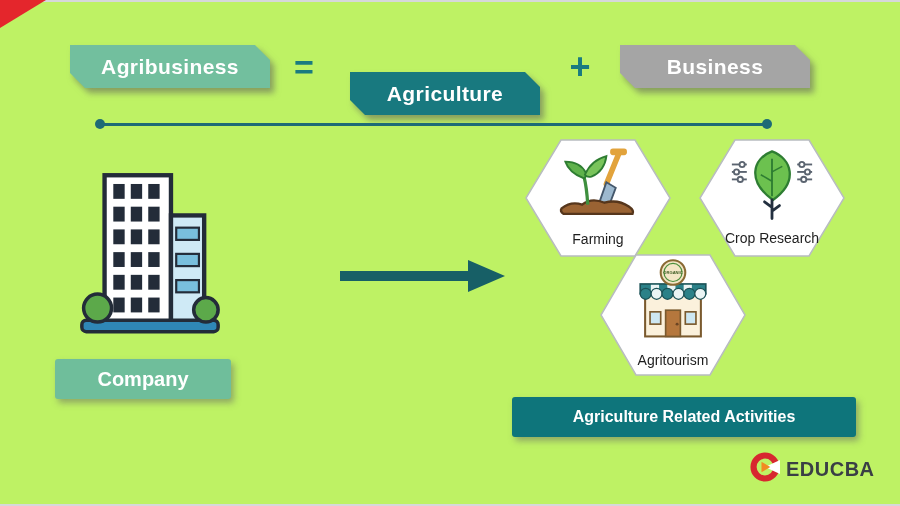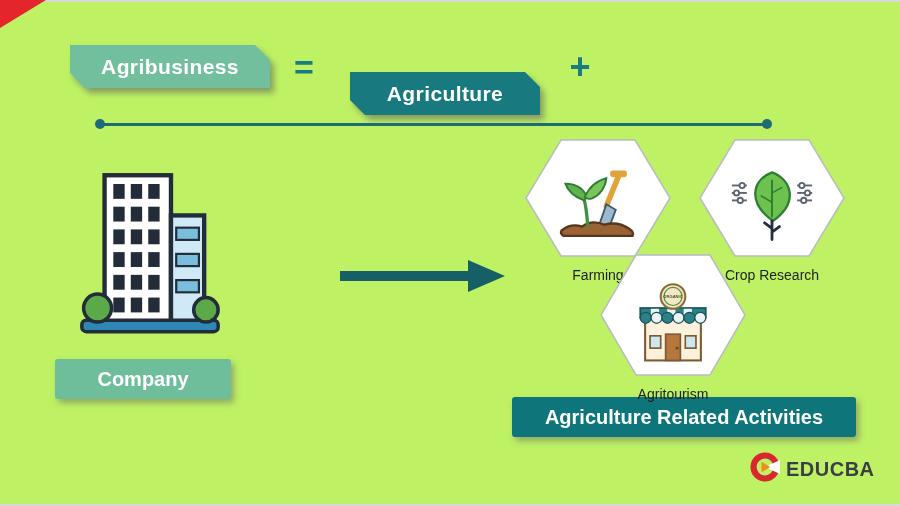--- a/index.html
+++ b/index.html
@@ -24,34 +24,34 @@
   .hline{position:absolute;left:100px;top:123px;width:667px;height:3px;background:#1D6B76;}
   .dot{position:absolute;width:10px;height:10px;border-radius:50%;background:#1D6B76;top:119px;}
   .dot-left{left:95px;}
   .dot-right{left:762px;}
 
   
   .building{position:absolute;left:80px;top:170px;}
   .pill{position:absolute;display:flex;align-items:center;justify-content:center;color:#fff;
         font-weight:bold;border-radius:3px;box-shadow:3px 4px 6px rgba(100,100,100,.5);}
   .pill-green{left:55px;top:359px;width:176px;height:40px;background:#6FBE9B;font-size:20px;}
-  .pill-teal{left:512px;top:397px;width:344px;height:40px;background:#0E757B;font-size:20px;}
+  .pill-teal{left:512px;top:397px;width:344px;height:40px;background:#0E757B;font-size:16px;}
 
   
   .that-runs{position:absolute;left:336px;top:240px;width:170px;text-align:center;
              font-size:19px;color:#141414;}
   .arrow{position:absolute;left:340px;top:258px;}
 
   
   .hex{position:absolute;width:146px;}
   .hex-up{height:118px;}
   .hex-low{height:122px;}
   .hex svg.hex-bg{position:absolute;left:0;top:0;}
   .hex-content{position:relative;height:100%;display:flex;flex-direction:column;
-               align-items:center;justify-content:space-between;padding-bottom:3px;box-sizing:border-box;margin-top:29px;}
+               align-items:center;justify-content:center;padding-bottom:3px;box-sizing:border-box;}
   .hex-label{font-size:14px;color:#1e1e1e;margin-top:3px;white-space:nowrap;}
   .hex-farming{left:525px;top:139px;}
   .hex-crop{left:699px;top:139px;}
   .hex-agri{left:600px;top:254px;z-index:2;}
 
   
   .brand{position:absolute;left:750px;top:452px;display:flex;align-items:center;gap:6px;}
   .brand-text{font-size:20px;font-weight:bold;color:#3A3F45;letter-spacing:.5px;}
 </style>
 </head>
@@ -63,20 +63,23 @@
   <div class="corner"></div>
 
   <div class="chamfer-wrap" style="left:70px;top:45px;width:200px;height:43px;">
     <div class="chamfer box-green">Agribusiness</div>
   </div>
   <div class="op" style="left:288px;top:46px;width:32px;font-size:34px;line-height:43px;">=</div>
   <div class="chamfer-wrap" style="left:350px;top:45px;width:190px;height:43px;margin-top:27px;">
     <div class="chamfer box-teal">Agriculture</div>
   </div>
   <div class="op" style="left:562px;top:44px;width:36px;font-size:36px;line-height:45px;">+</div>
+  <div class="chamfer-wrap" style="left:620px;top:45px;width:190px;height:43px;">
+    <div class="chamfer box-gray">Business</div>
+  </div>
 
   <div class="hline"></div>
   <div class="dot dot-left"></div>
   <div class="dot dot-right"></div>
 
   <div class="building">
     <svg width="140" height="166" viewBox="0 0 160 190">
       <rect x="28" y="6" width="76" height="168" fill="#ffffff" stroke="#232c39" stroke-width="5"></rect>
       <g fill="#232c39">
         <rect x="38" y="16" width="13" height="17"></rect>

